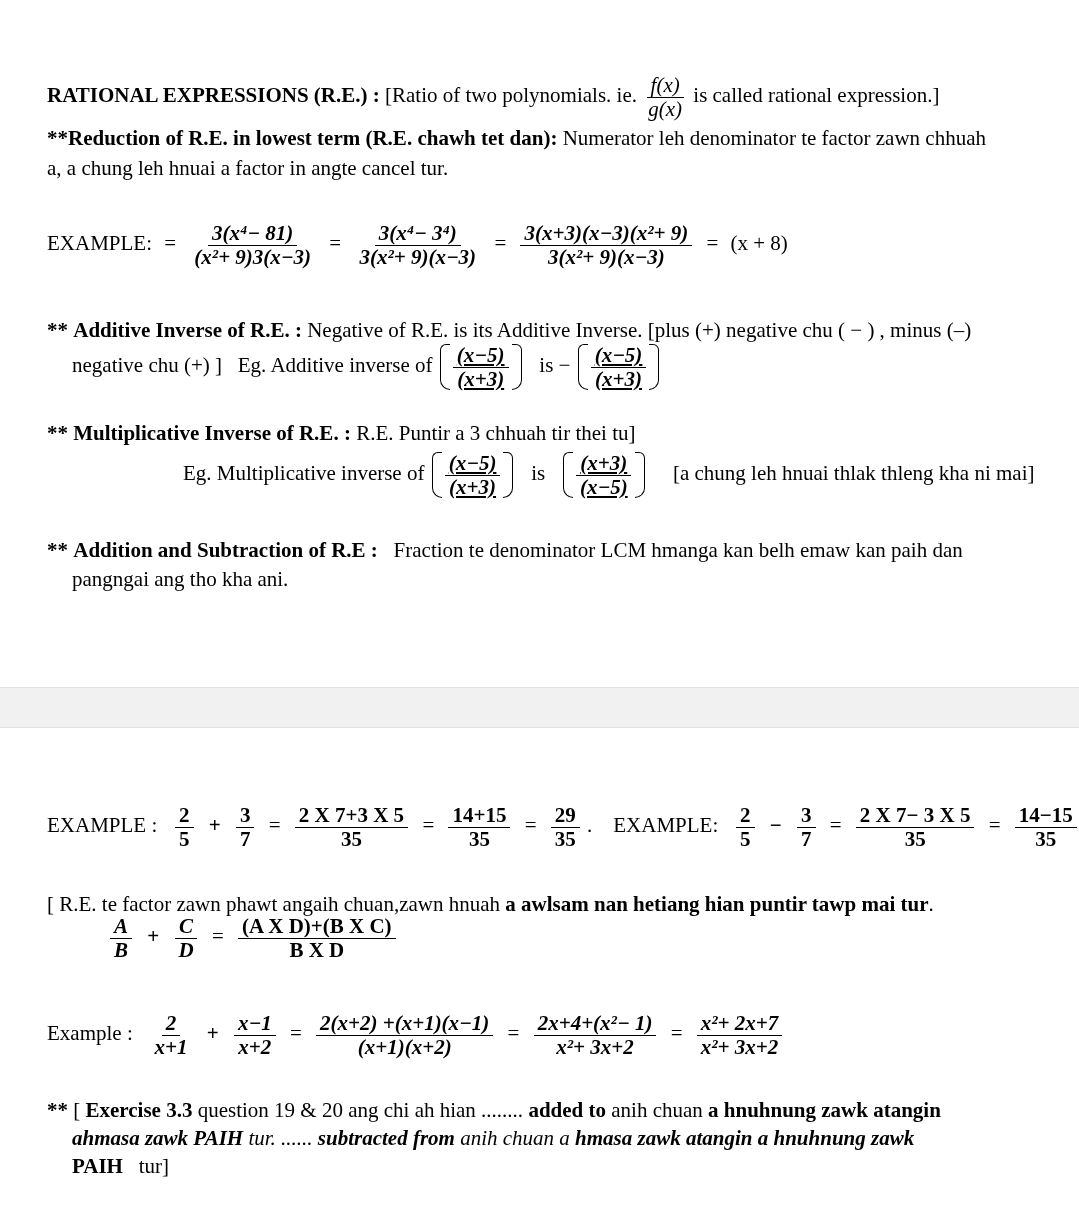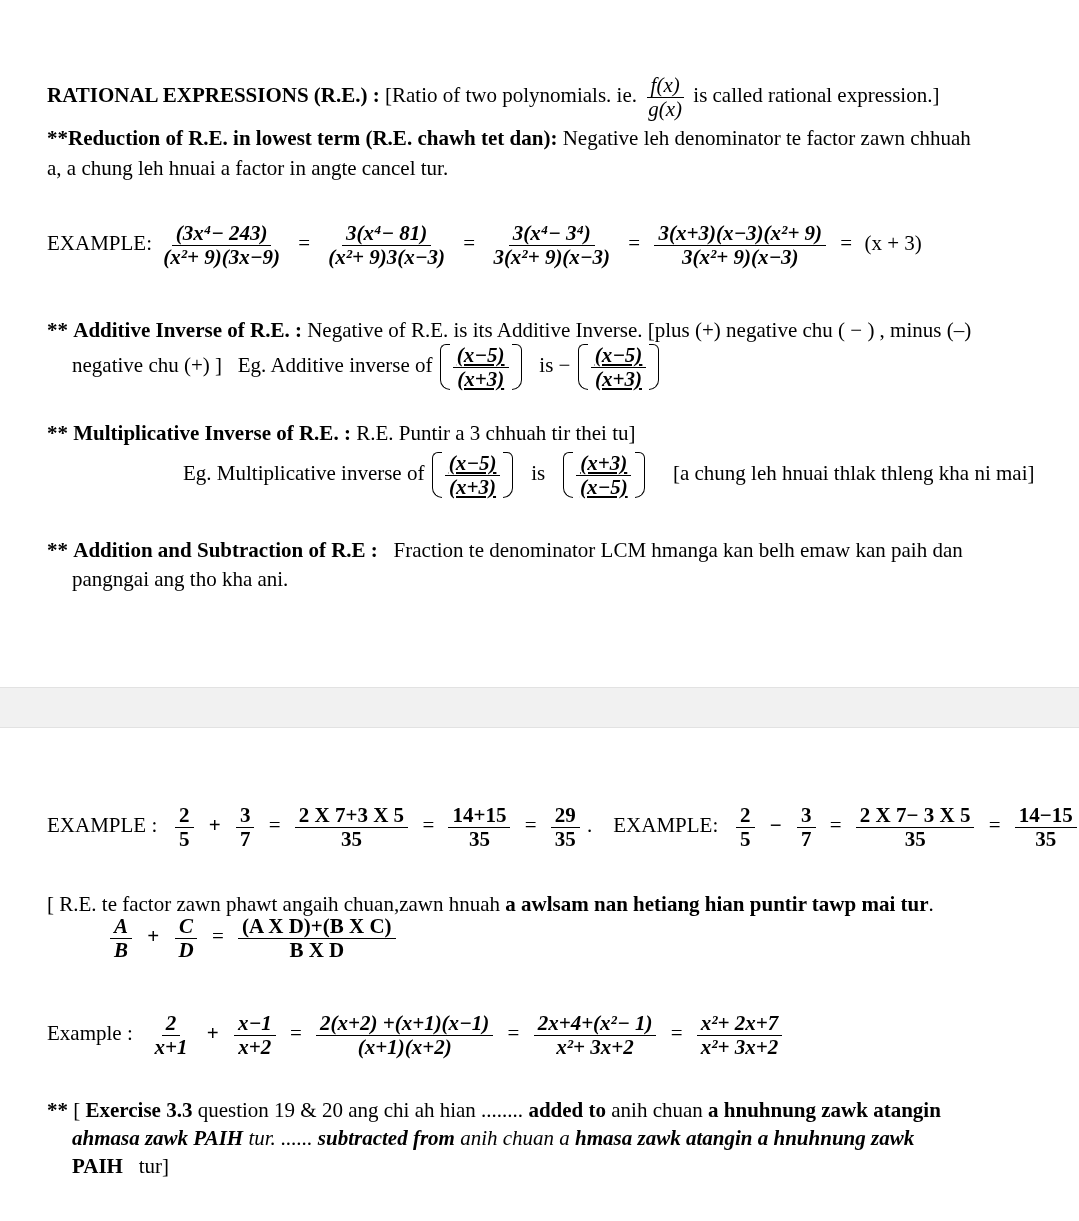--- a/index.html
+++ b/index.html
@@ -125,47 +125,43 @@
     <span>[Ratio of two polynomials. ie.</span>
     <span class="frac mi">
       <span class="num">f(x)</span>
       <span class="den">g(x)</span>
     </span>
     <span>is called rational expression.]</span>
   </div>
 
   <div class="blk t21 nowrap" id="line-reduction">
     <span class="b">**Reduction of R.E. in lowest term (R.E. chawh tet dan):</span>
-    <span>Negative leh denominator te factor zawn chhuah</span>
+    <span>Numerator leh denominator te factor zawn chhuah</span>
   </div>
   <div class="blk t21" id="line-reduction2">a, a chung leh hnuai a factor in angte cancel tur.</div>
 
   <div class="blk t21 nowrap" id="example1">
     <span>EXAMPLE:</span>
-    <span class="frac bold-math mi">
-      <span class="num">(3x⁴− 243)</span>
-      <span class="den">(x²+ 9)(3x−9)</span>
-    </span>
     <span class="eq">=</span>
     <span class="frac bold-math mi">
       <span class="num">3(x⁴− 81)</span>
       <span class="den">(x²+ 9)3(x−3)</span>
     </span>
     <span class="eq">=</span>
     <span class="frac bold-math mi">
       <span class="num">3(x⁴− 3⁴)</span>
       <span class="den">3(x²+ 9)(x−3)</span>
     </span>
     <span class="eq">=</span>
     <span class="frac bold-math mi">
       <span class="num">3(x+3)(x−3)(x²+ 9)</span>
       <span class="den">3(x²+ 9)(x−3)</span>
     </span>
     <span class="eq">=</span>
-    <span>(x + 3)</span>
+    <span>(x + 8)</span>
   </div>
 
   <div class="blk t21 nowrap" id="additive1">
     <span class="b">**</span>
     <span class="b">Additive Inverse of R.E. :</span>
     <span>Negative of R.E. is its Additive Inverse. [plus (+) negative chu ( − ) , minus (–)</span>
   </div>
   <div class="blk t21 nowrap" id="additive2">
     <span>negative chu (+) ]</span>
     &nbsp;

